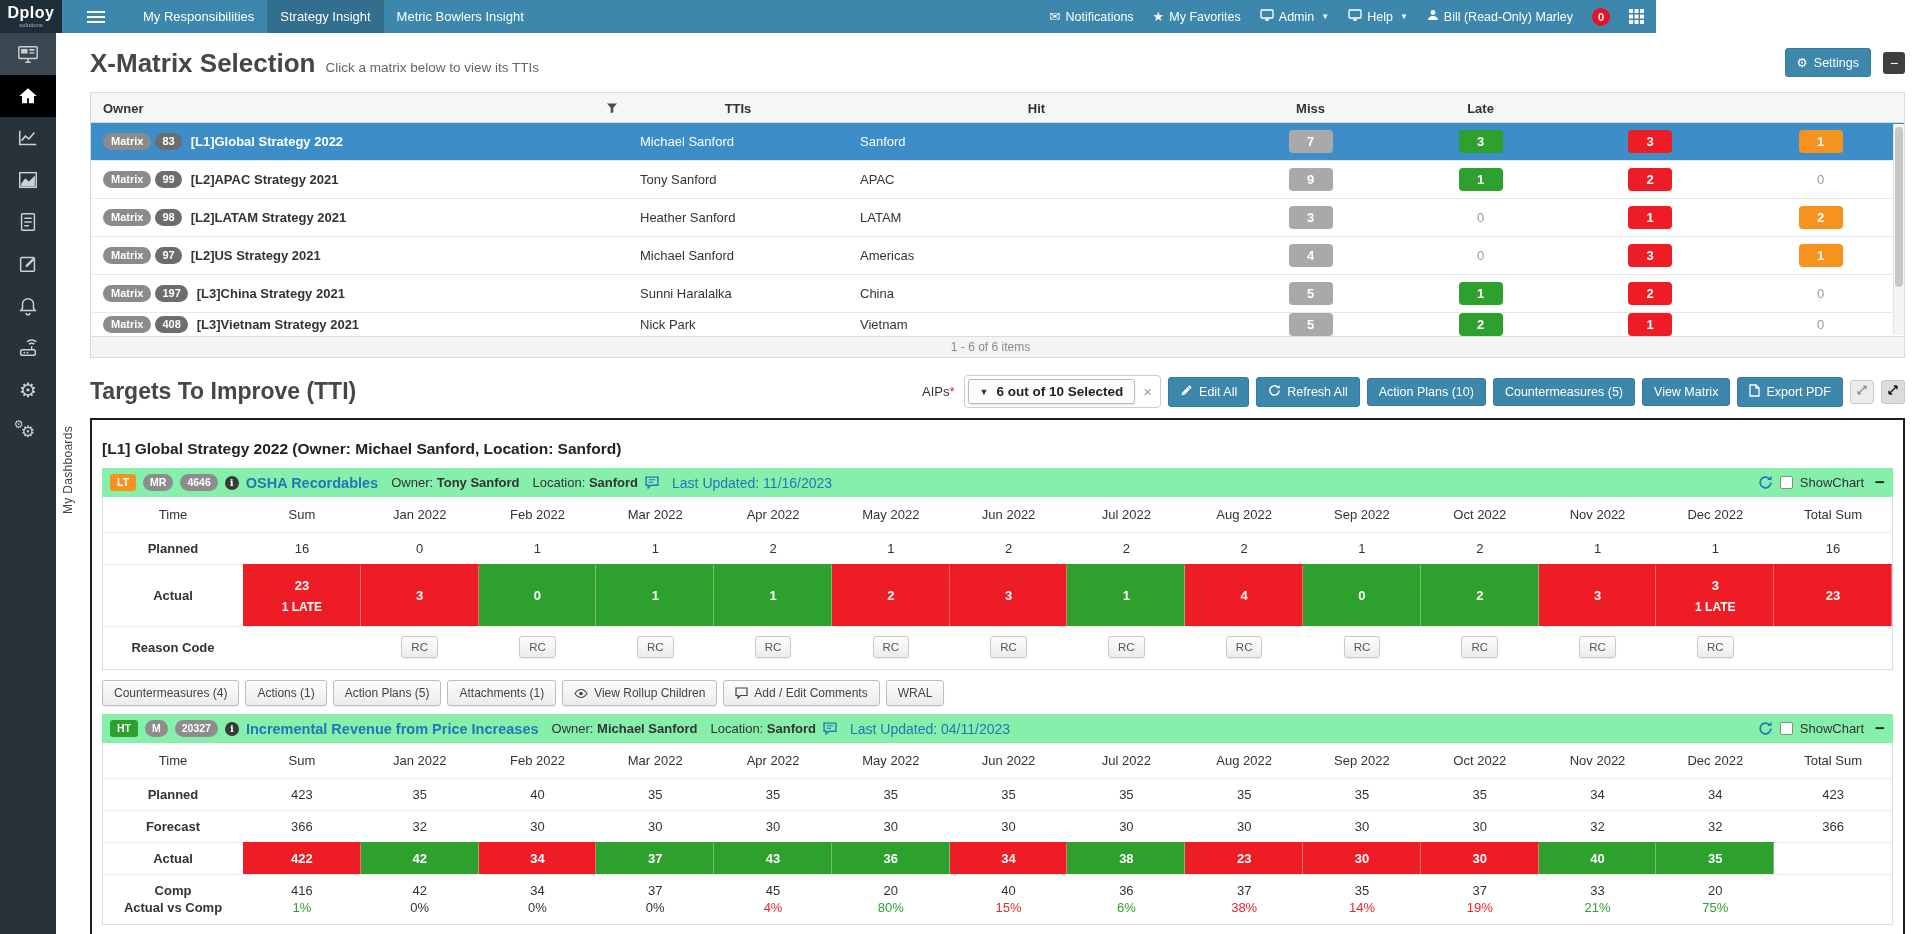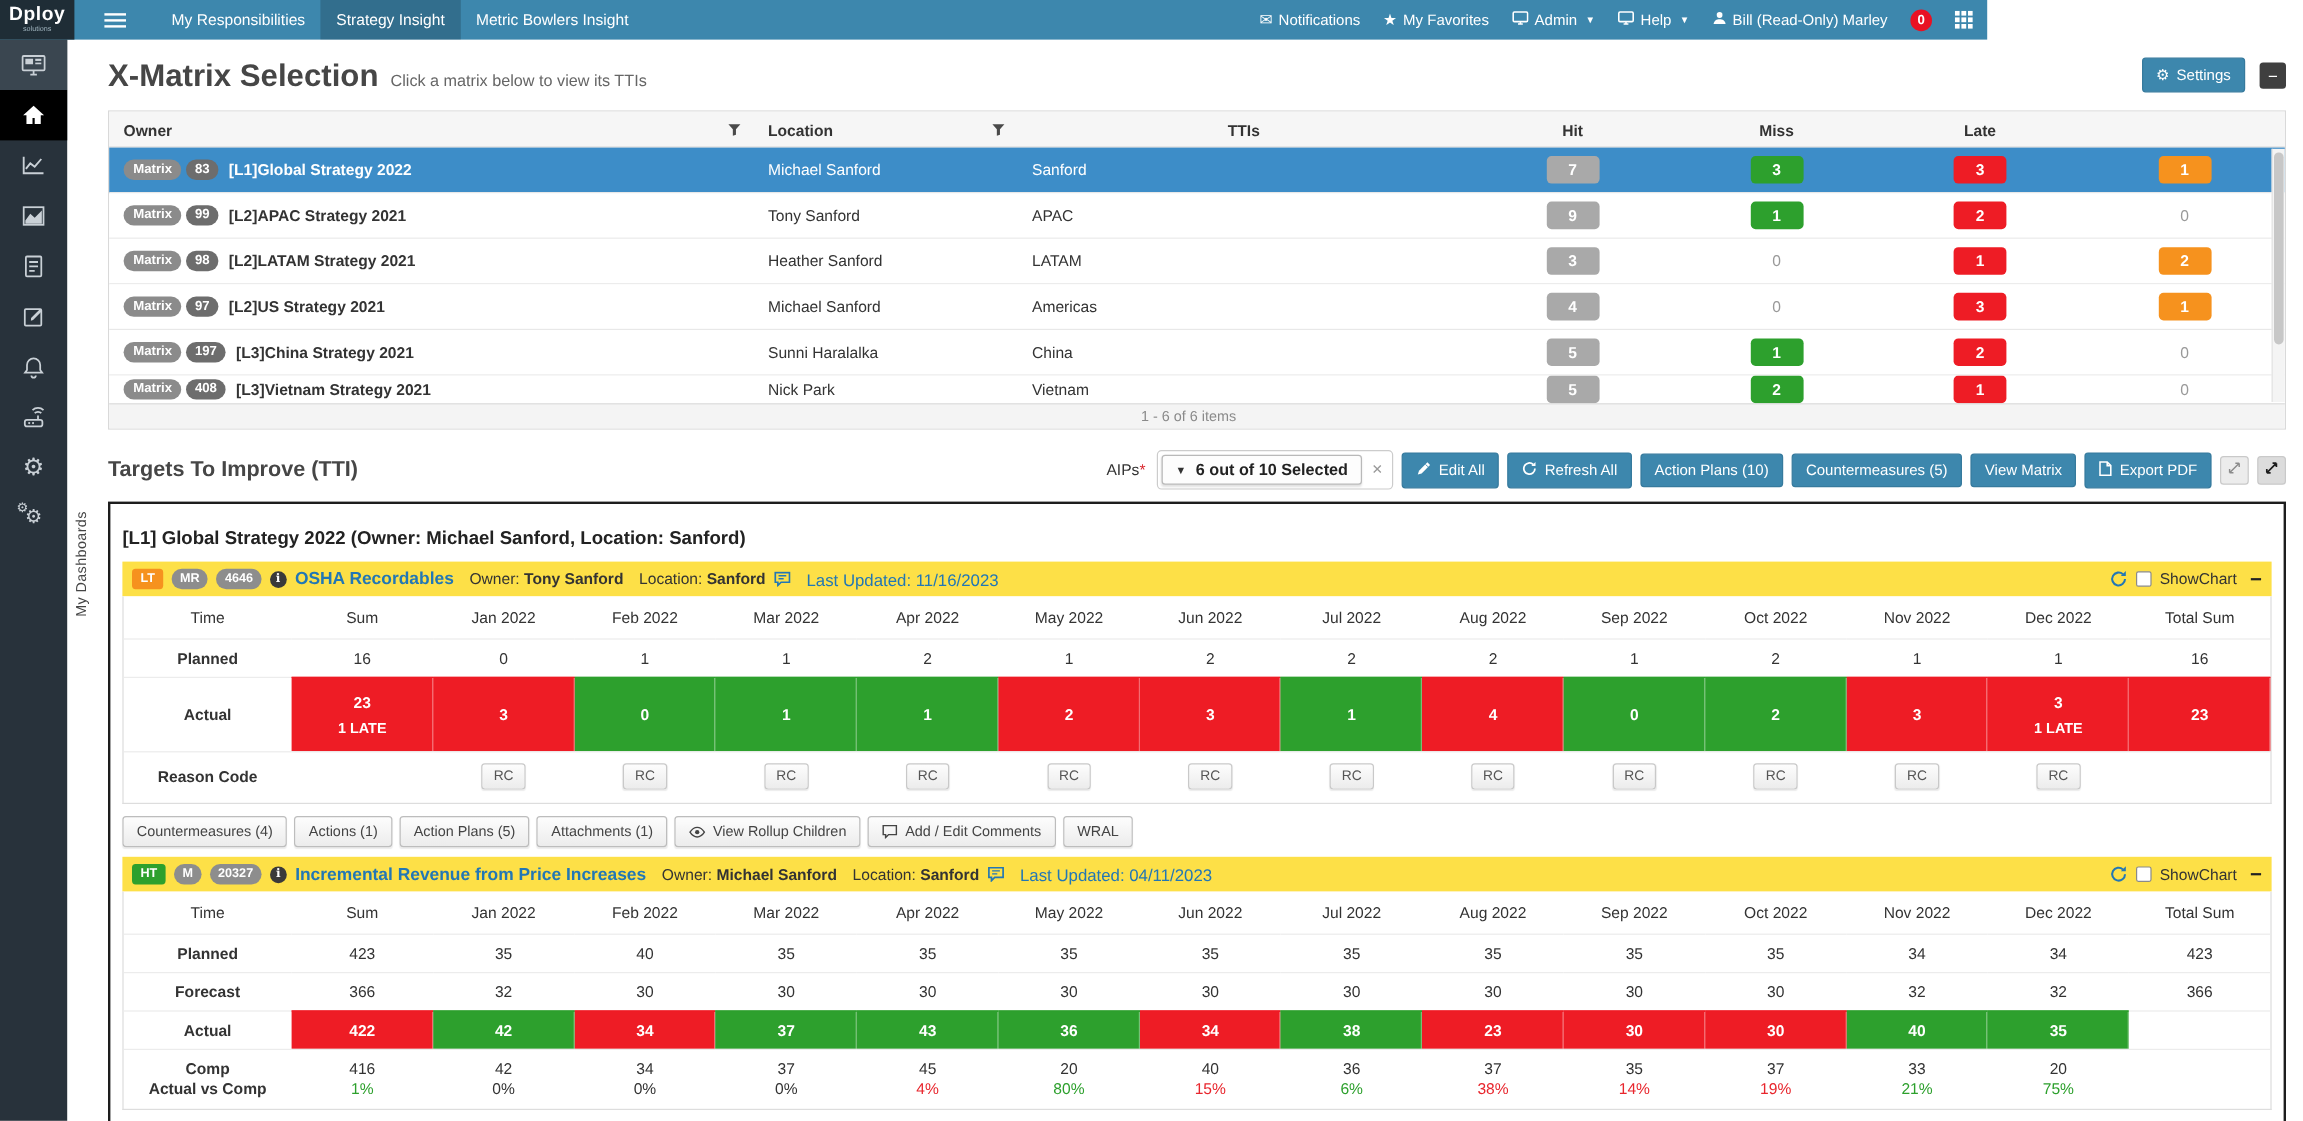--- a/index.html
+++ b/index.html
@@ -66,36 +66,36 @@
   .badge.red{background:#ee1c25}
   .badge.orange{background:#f6921e}
   .zero{color:#999}
   .xm-footer{background:#f4f4f4;border-top:1px solid #ddd;height:21px;display:flex;align-items:center;justify-content:center;
     padding-right:14px;font-size:12px;color:#8a8a8a}
   .xm-scroll{position:absolute;top:31px;right:0;width:11px;bottom:22px;background:#f4f4f4;border-left:1px solid #e3e3e3}
   .xm-thumb{position:absolute;top:3px;left:1px;width:8px;height:160px;background:#c7c7c7;border-radius:4px}
 
   
   .tti-bar{display:flex;align-items:center;margin-top:17px}
-  .tti-title{font-size:18px;font-weight:bold;color:#464646}
+  .tti-title{font-size:23px;font-weight:bold;color:#464646}
   .tti-actions{margin-left:auto;display:flex;align-items:center;gap:7px}
   .aips-label{font-size:13px;color:#333;margin-right:2px}
   .req{color:#d9252b}
   .dd-wrap{display:flex;align-items:center;gap:8px;border:1px solid #ccc;border-radius:4px;padding:3px 8px 3px 3px;background:#fff}
   .dd-box{display:flex;align-items:center;gap:8px;border:1px solid #b9b9b9;border-radius:3px;background:#fdfdfd;box-shadow:0 1px 2px rgba(0,0,0,.12);
     padding:4px 11px;font-size:13.5px;font-weight:bold;color:#222;cursor:pointer}
   .dd-caret{font-size:9px;color:#333}
   .dd-clear{color:#9a9a9a;font-size:15px;cursor:pointer;line-height:1}
   .mini-btn{width:24px;height:24px;border:1px solid #c9c9c9;border-radius:3px;background:#ececec;display:flex;align-items:center;justify-content:center;cursor:pointer}
   .mini-btn.dark{background:#dcdcdc}
 
   
   .panel{margin-top:10px;border:2px solid #1d1d1d;padding:8px 10px 14px;background:#fff}
   .panel-title{font-size:15.5px;font-weight:bold;color:#222;margin:12px 0 10px}
-  .tti-head{display:flex;align-items:center;gap:7px;background:#fde047;padding:6px 8px;margin-top:8px}
+  .tti-head{display:flex;align-items:center;gap:7px;background:#86efac;padding:6px 8px;margin-top:8px}
   .tbadge{color:#fff;font-size:10.5px;font-weight:bold;border-radius:9px;padding:3px 7px;line-height:1}
   .tbadge.sq{border-radius:3px}
   .tbadge.orange{background:#f6921e}
   .tbadge.green{background:#2da02d}
   .tbadge.gray{background:#8d8d8d}
   .info-i{width:14px;height:14px;border-radius:50%;background:#3a3a3a;color:#fff;font-size:10px;font-weight:bold;display:inline-flex;
     align-items:center;justify-content:center;font-family:"DejaVu Serif",serif;flex:none}
   .tti-name{font-size:14.5px;font-weight:bold;color:#2277b5;text-decoration:none;cursor:pointer}
   .meta{font-size:13px;color:#333;margin-left:6px;white-space:nowrap}
   .meta b{font-weight:bold}
@@ -273,28 +273,20 @@
       <div class="sq-btn">
         <span>−</span>
       </div>
     </div>
   </div>
 
   <div class="xm-table">
     <div class="xm-grid xm-header" id="xm-head">
         <div class="xm-h left">
           <span>Owner</span>
-          <span class="icon-btn">
-            <svg width="12" height="12" viewBox="0 0 12 12">
-              <path d="M1 1.5h10L7.3 5.8v4.4l-2.6 1V5.8z" fill="#4a4a4a"></path>
-            </svg>
-          </span>
-        </div>
-        <div class="xm-h left">
-          <span>Location</span>
           <span class="icon-btn">
             <svg width="12" height="12" viewBox="0 0 12 12">
               <path d="M1 1.5h10L7.3 5.8v4.4l-2.6 1V5.8z" fill="#4a4a4a"></path>
             </svg>
           </span>
         </div>
         <div class="xm-h">
           <span>TTIs</span>
         </div>
         <div class="xm-h">

